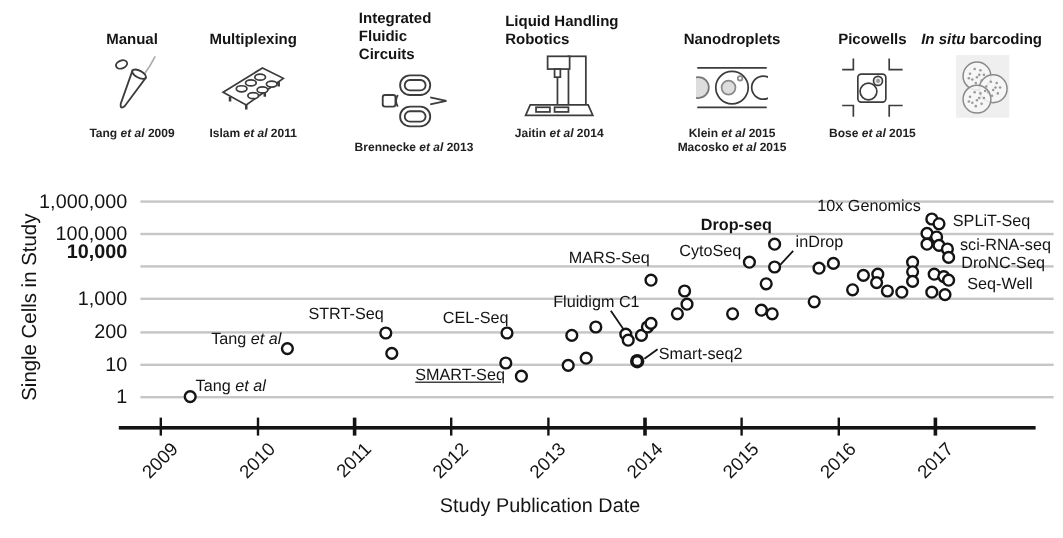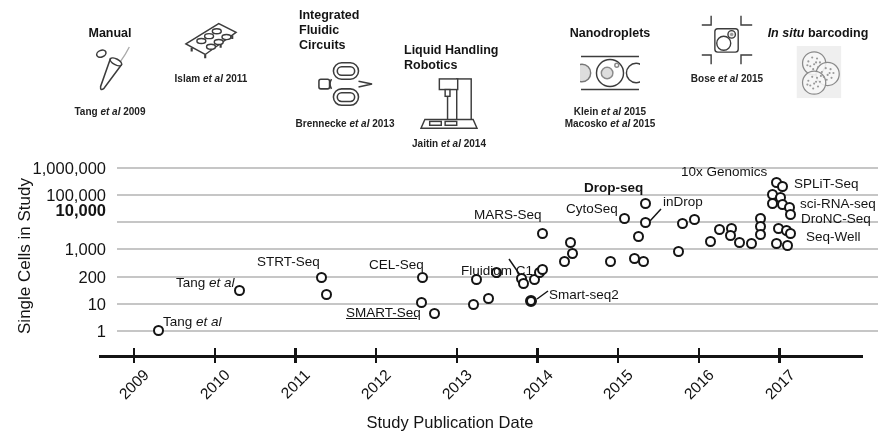--- a/index.html
+++ b/index.html
@@ -50,20 +50,23 @@
        <ellipse cx="29.5" cy="16" rx="6.5" ry="3"></ellipse>
      </g>
             </g>
           </svg>
         </div>
         <div class="tech-citation">
           <div>Tang <i>et al</i> 2009</div>
         </div>
       </div>
       <div class="tech-group" style="left: 160px; width: 102px;">
+        <div class="tech-title">
+          <div>Multiplexing</div>
+        </div>
         <div class="tech-icon">
           <svg width="58" height="56" viewBox="0 0 60 58">
    <g stroke="#3c3c3c" fill="#fff" stroke-width="1.5">
      <path d="M4 33 L38 12 L56 21 L24 44 Z"></path>
      <path d="M24 44 L24 48 M10 37 L10 41 M40 33 L40 37 M52 24 L52 28" stroke-width="2.2"></path>
      <ellipse cx="20" cy="30" rx="4.6" ry="2.6"></ellipse>
               <ellipse cx="28" cy="25" rx="4.6" ry="2.6"></ellipse>
      <ellipse cx="36" cy="20" rx="4.6" ry="2.6"></ellipse>
               <ellipse cx="30" cy="36" rx="4.6" ry="2.6"></ellipse>
      <ellipse cx="38" cy="31" rx="4.6" ry="2.6"></ellipse>
@@ -90,21 +93,21 @@
      <path d="M16 23 Q13 28 16 33"></path>
               <rect x="3" y="23" width="11" height="10" rx="2"></rect>
      <path d="M44 25 L58 28 L44 31"></path>
             </g>
           </svg>
         </div>
         <div class="tech-citation">
           <div>Brennecke <i>et al</i> 2013</div>
         </div>
       </div>
-      <div class="tech-group" style="left: 399px; width: 100px; margin-top: 32px;">
+      <div class="tech-group" style="left: 416px; width: 100px;">
         <div class="tech-title left">
           <div>Liquid Handling</div>
           <div>Robotics</div>
         </div>
         <div class="tech-icon">
           <svg width="60" height="56" viewBox="0 0 62 58">
    <g stroke="#3c3c3c" fill="#fff" stroke-width="1.5">
      <rect x="39" y="2" width="15" height="44"></rect>
               <rect x="21" y="2" width="19" height="11"></rect>
      <rect x="27" y="13" width="5" height="7"></rect>
@@ -134,20 +137,23 @@
      <circle cx="57" cy="29" r="10"></circle>
             </g>
           </svg>
         </div>
         <div class="tech-citation">
           <div>Klein <i>et al</i> 2015</div>
           <div>Macosko <i>et al</i> 2015</div>
         </div>
       </div>
       <div class="tech-group" style="left: 680px; width: 94px;">
+        <div class="tech-title">
+          <div>Picowells</div>
+        </div>
         <div class="tech-icon">
           <svg width="56" height="56" viewBox="0 0 60 58">
    <g stroke="#3c3c3c" fill="none" stroke-width="1.5">
      <path d="M3 13 H13 V3 M45 3 V13 H57 M3 45 H13 V55 M45 55 V45 H57"></path>
      <rect x="17" y="17" width="25" height="25" rx="3" fill="#fff"></rect>
      <circle cx="26.5" cy="32.5" r="7.5" fill="#fff"></circle>
      <circle cx="35" cy="23" r="4" fill="#eee"></circle>
      <circle cx="35" cy="23" r="1.8" fill="#999" stroke="none"></circle>
             </g>
           </svg>
@@ -293,21 +299,21 @@
         <line x1="509" y1="259" x2="520" y2="275" stroke="#141414" stroke-width="1.5"></line>
         <line x1="548" y1="291" x2="537" y2="299" stroke="#141414" stroke-width="1.5"></line>
         <line x1="661" y1="209" x2="650" y2="221" stroke="#141414" stroke-width="1.5"></line>
       </svg>
     <div id="ann-layer">
         <div class="annotation" style="left: 163px; top: 313px;">Tang <i>et al</i></div>
         <div class="annotation" style="left: 176px; top: 274px;">Tang <i>et al</i></div>
         <div class="annotation" style="left: 257px; top: 253px;">STRT-Seq</div>
         <div class="annotation" style="left: 369px; top: 256px;">CEL-Seq</div>
         <div class="annotation" style="left: 346px; top: 304px; text-decoration: underline;">SMART-Seq</div>
-        <div class="annotation" style="left: 461px; top: 243px; margin-top: 19px;">Fluidigm C1</div>
+        <div class="annotation" style="left: 461px; top: 243px;">Fluidigm C1</div>
         <div class="annotation" style="left: 549px; top: 286px;">Smart-seq2</div>
         <div class="annotation" style="left: 474px; top: 206px;">MARS-Seq</div>
         <div class="annotation" style="left: 566px; top: 200px;">CytoSeq</div>
         <div class="annotation" style="left: 584px; top: 179px; font-weight: bold;">Drop-seq</div>
         <div class="annotation" style="left: 663px; top: 193px;">inDrop</div>
         <div class="annotation" style="left: 681px; top: 163px;">10x Genomics</div>
         <div class="annotation" style="left: 794px; top: 175px;">SPLiT-Seq</div>
         <div class="annotation" style="left: 800px; top: 195px;">sci-RNA-seq</div>
         <div class="annotation" style="left: 801px; top: 210px;">DroNC-Seq</div>
         <div class="annotation" style="left: 806px; top: 228px;">Seq-Well</div>

